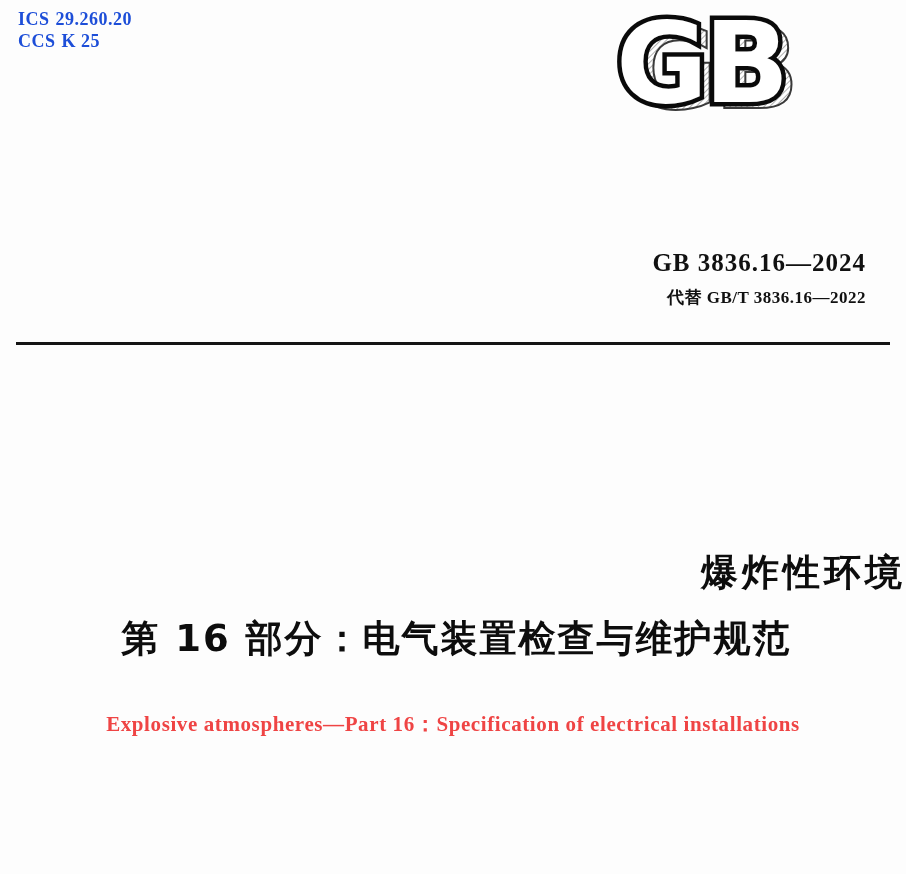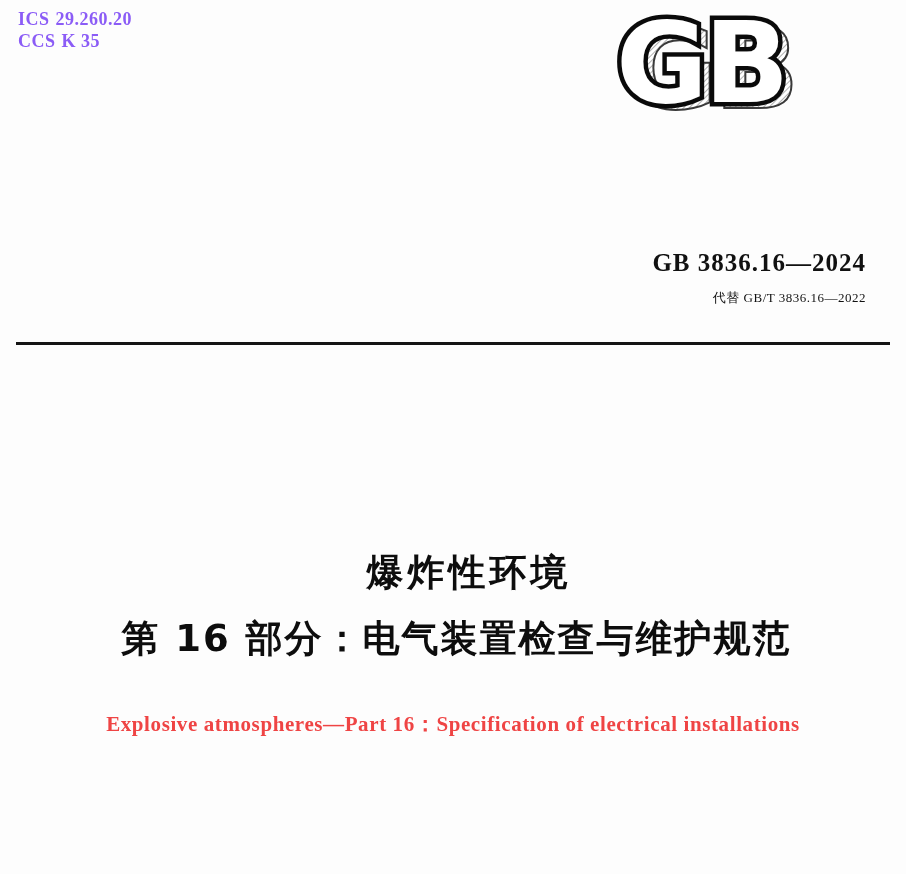--- a/index.html
+++ b/index.html
@@ -22,21 +22,21 @@
   
   .ics-block {
     position: absolute;
     left: 18px;
     top: 8px;
     font-family: "Liberation Serif", serif;
     font-weight: bold;
     font-size: 18px;
     line-height: 22px;
     letter-spacing: 0.5px;
-    color: #8b5cf6;
+    color: #1d4ed8;
   }
   .ics-line { white-space: nowrap; }
   .ics-line .lbl { margin-right: 6px; }
 
   
   .gb-emblem {
     position: absolute;
     right: 70px;
     top: 6px;
     width: 220px;
@@ -71,22 +71,22 @@
   }
   .std-number {
     font-size: 25px;
     font-weight: bold;
     letter-spacing: 1px;
     line-height: 30px;
     white-space: nowrap;
   }
   .std-replaces {
     margin-top: 8px;
-    font-size: 13px;
-    font-weight: normal;
+    font-size: 17px;
+    font-weight: bold;
     letter-spacing: 0.5px;
     line-height: 24px;
     white-space: nowrap;
   }
 
   
   .rule {
     position: absolute;
     left: 16px;
     right: 16px;
@@ -94,21 +94,21 @@
     height: 3px;
     background: #141414;
   }
 
   
   .title-cn-1 {
     position: absolute;
     left: 0;
     right: 0;
     top: 548px;
-    text-align: center;
+    text-align: right;
     font-family: "DejaVu Sans", sans-serif;
     font-weight: bold;
     font-size: 37px;
     letter-spacing: 4px;
     color: #0d0d0d;
     white-space: nowrap;
     padding-left: 32px;
   }
   .title-cn-2 {
     position: absolute;
@@ -142,21 +142,21 @@
 </head>
 <body>
 
 <div id="page">
 
   <div class="ics-block">
     <div class="ics-line">
       <span class="lbl">ICS</span><span>29.260.20</span>
     </div>
     <div class="ics-line">
-      <span class="lbl">CCS</span><span>K  35</span>
+      <span class="lbl">CCS</span><span>K  25</span>
     </div>
   </div>
 
   <div class="gb-emblem">
     <svg width="220" height="120" viewBox="0 0 220 120" xmlns="http://www.w3.org/2000/svg" aria-hidden="true">
       <defs>
         <pattern id="hatch" width="4" height="4" patternUnits="userSpaceOnUse" patternTransform="rotate(45)">
           <rect width="4" height="4" fill="#ffffff"></rect>
           <line x1="0" y1="0" x2="0" y2="4" stroke="#8d8d8d" stroke-width="1.4"></line>
         </pattern>

